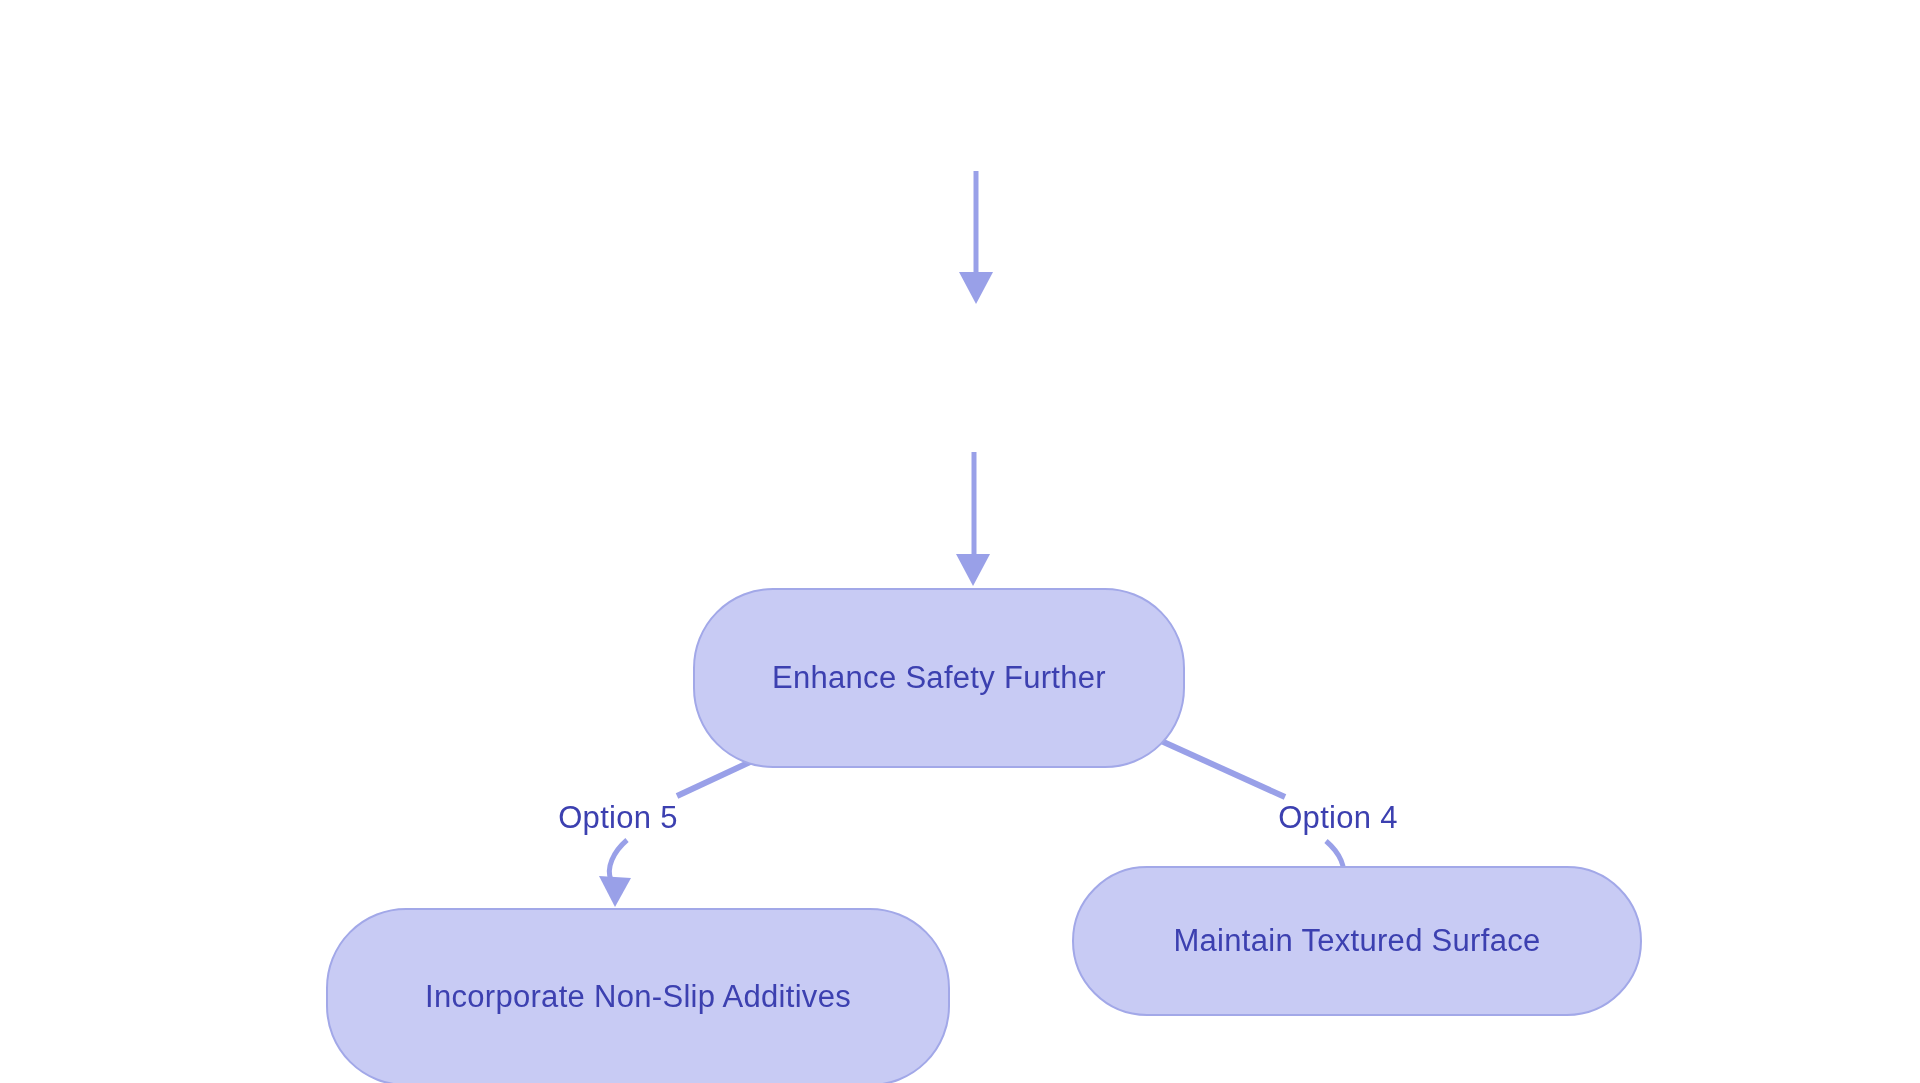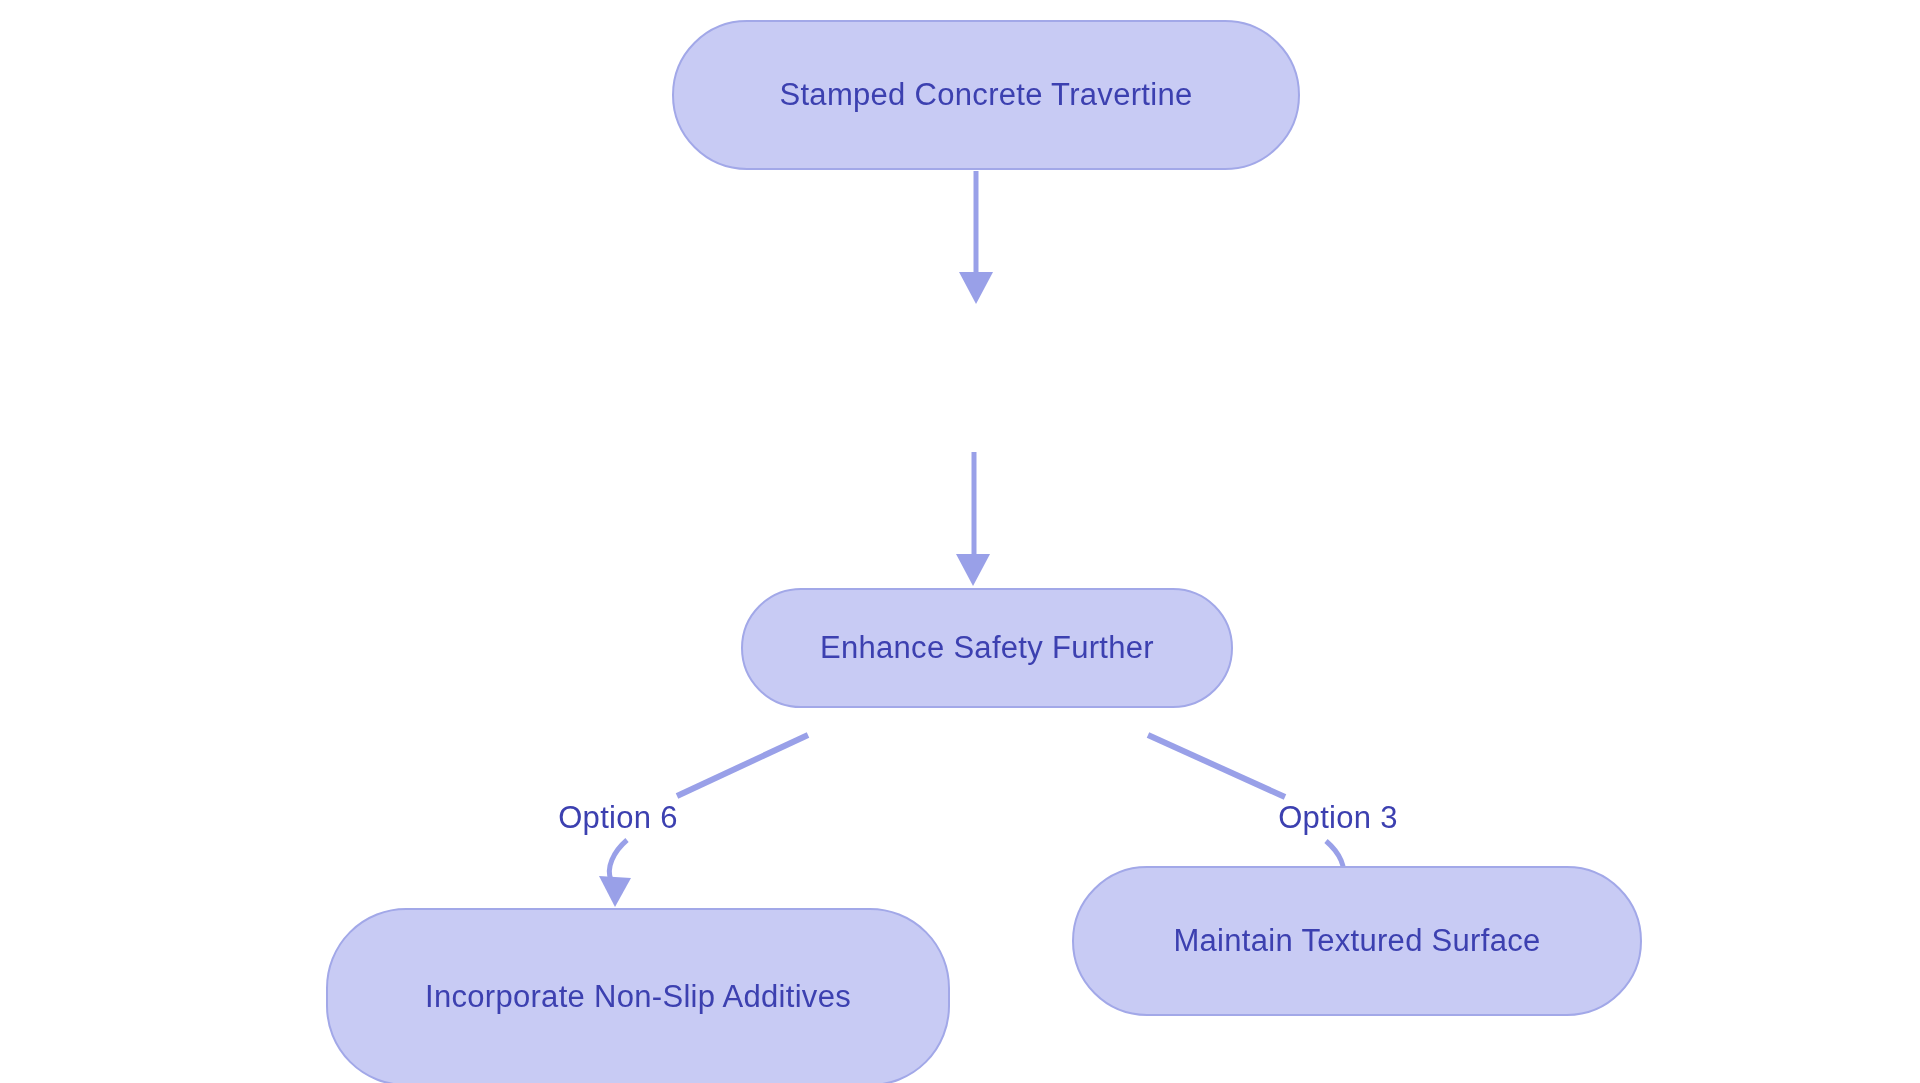--- a/index.html
+++ b/index.html
@@ -33,21 +33,21 @@
     display: flex;
     align-items: center;
     justify-content: center;
     color: #3c40b0;
     font-size: 31px;
     letter-spacing: 0.3px;
     white-space: nowrap;
   }
   .node-start            { left: 672px;  top: 20px;  width: 628px; height: 150px; }
   .node-slip-resistance  { left: 740px;  top: 306px; width: 480px; height: 145px; }
-  .node-enhance-safety   { left: 741px;  top: 588px; width: 492px; height: 120px; }
+  .node-enhance-safety   { left: 693px;  top: 588px; width: 492px; height: 180px; }
   .node-non-slip         { left: 326px;  top: 908px; width: 624px; height: 178px; }
   .node-textured-surface { left: 1072px; top: 866px; width: 570px; height: 150px; }
   .edge-label {
     position: absolute;
     color: #3c40b0;
     font-size: 31px;
     letter-spacing: 0.3px;
     text-align: center;
     white-space: nowrap;
   }
@@ -77,34 +77,31 @@
       <polygon points="615,907 599,876 631,878" stroke="none"></polygon>
     </g>
 
     <g stroke="#99a0e8" fill="#99a0e8">
       <line x1="1148" y1="735" x2="1285" y2="797" stroke-width="6" fill="none"></line>
       <path d="M 1326 841 C 1340 853, 1347 868, 1342 880" stroke-width="5" fill="none"></path>
       <polygon points="1338,907 1322,876 1354,878" stroke="none"></polygon>
     </g>
   </svg>
 
-  <div class="node node-start">
-    <span>Stamped Concrete Travertine</span>
-  </div>
 
 
   <div class="node node-enhance-safety">
     <span>Enhance Safety Further</span>
   </div>
 
   <div class="node node-non-slip">
     <span>Incorporate Non-Slip Additives</span>
   </div>
 
   <div class="node node-textured-surface">
     <span>Maintain Textured Surface</span>
   </div>
 
-  <div class="edge-label edge-label-option1">Option 6</div>
+  <div class="edge-label edge-label-option1">Option 5</div>
 
-  <div class="edge-label edge-label-option2">Option 3</div>
+  <div class="edge-label edge-label-option2">Option 4</div>
 
 </div>
 
 </body></html>

